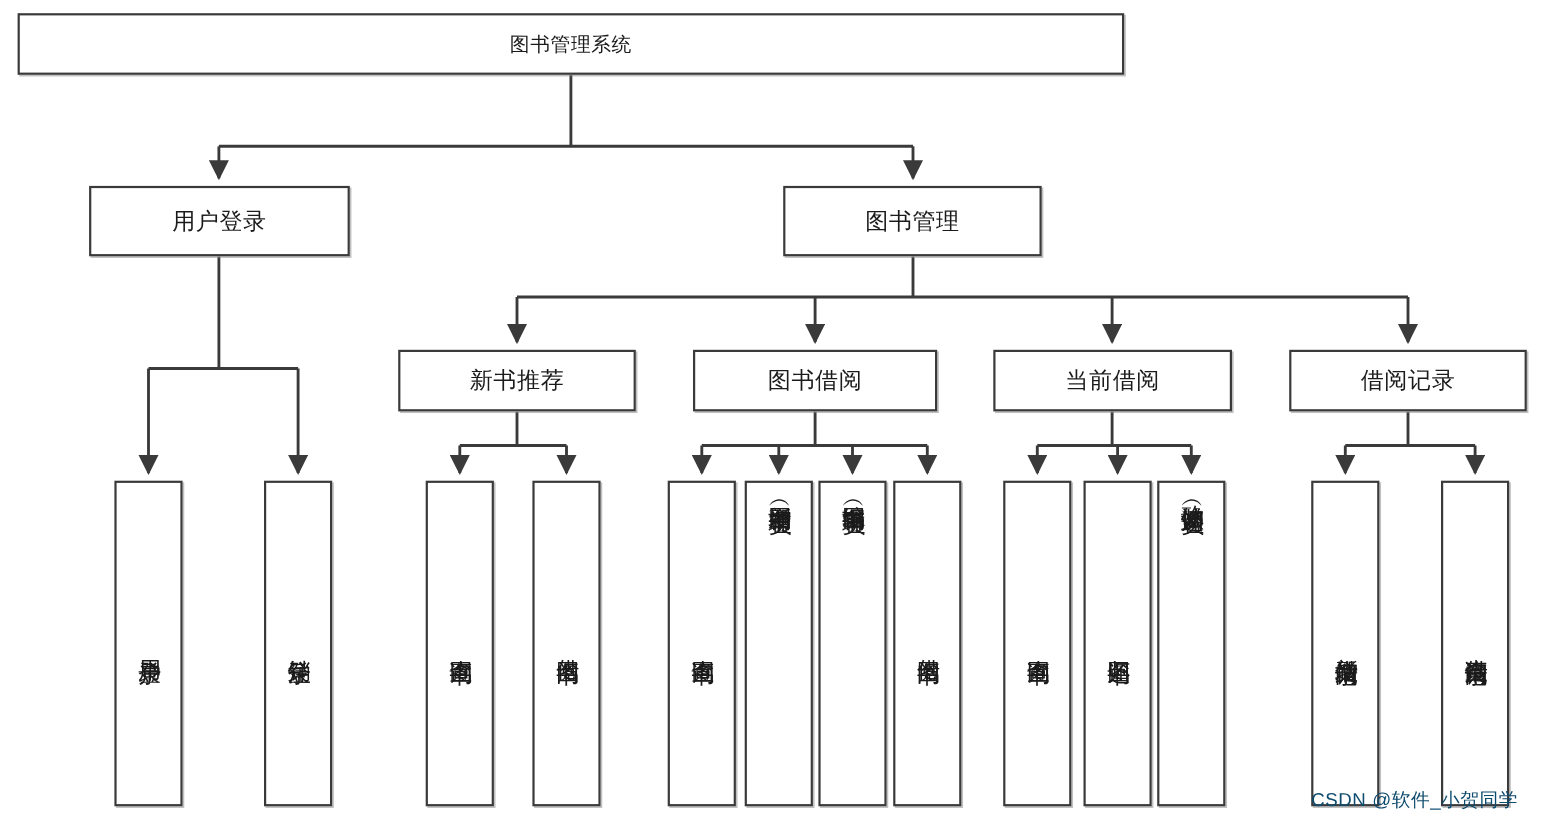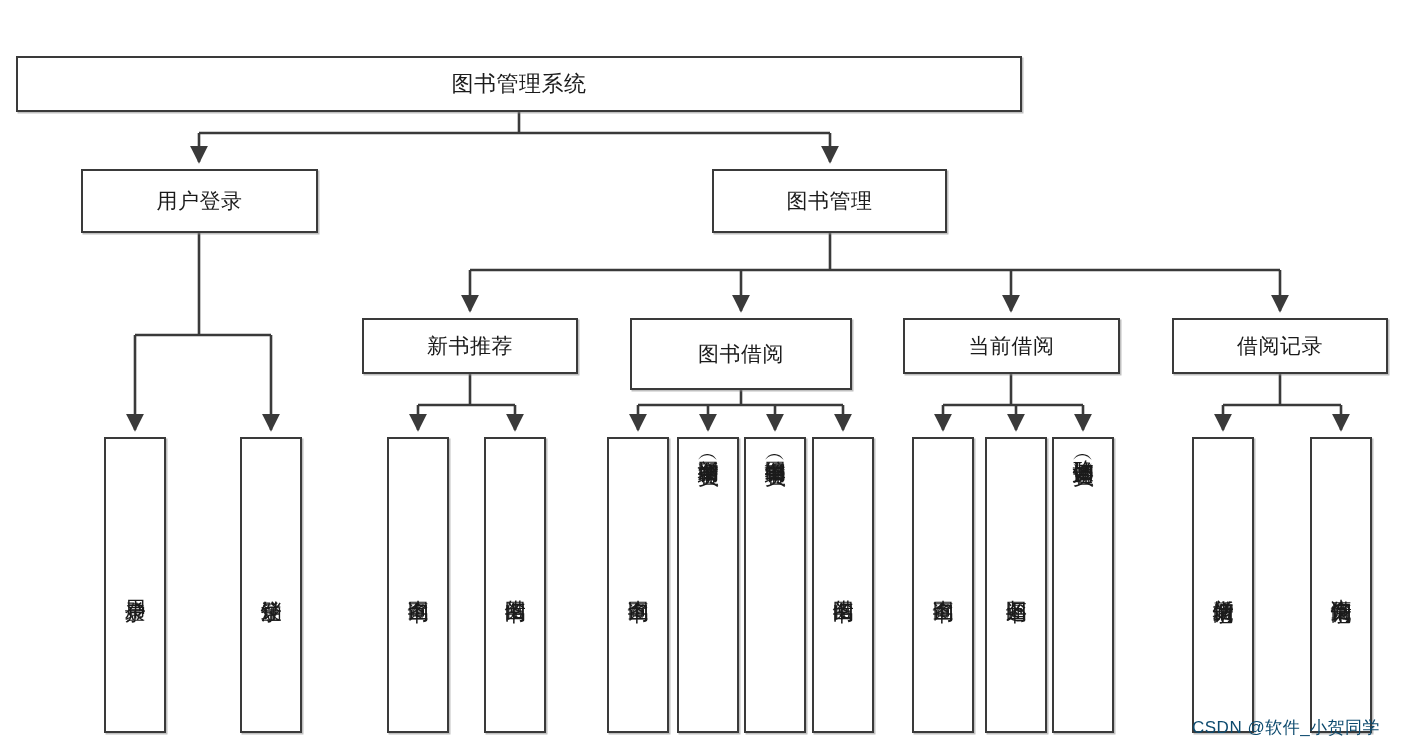--- a/index.html
+++ b/index.html
@@ -35,22 +35,21 @@
     justify-content: center;
     color: #1b1b1b;
     box-shadow: 1.5px 1.5px 0 rgba(140,140,140,0.55);
   }
   .node-h {
     font-size: 21px;
     letter-spacing: 0.5px;
     white-space: nowrap;
   }
   .node-root {
-    font-size: 22px;
-    margin-top: 44px;
+    font-size: 18px;
   }
   .node-leaf {
     font-size: 21px;
     align-items: flex-start;
     justify-content: center;
     padding-top: 0;
   }
   .node-leaf .vtext {
     writing-mode: vertical-rl;
     text-orientation: upright;
@@ -141,21 +140,21 @@
   <div class="node node-h" id="l2-0" style="left: 81px; top: 169px; width: 237px; height: 64px;">
     <span>用户登录</span>
   </div>
   <div class="node node-h" id="l2-1" style="left: 712px; top: 169px; width: 235px; height: 64px;">
     <span>图书管理</span>
   </div>
 
   <div class="node node-h" id="l3-0" style="left: 362px; top: 318px; width: 216px; height: 56px;">
     <span>新书推荐</span>
   </div>
-  <div class="node node-h" id="l3-1" style="left: 630px; top: 318px; width: 222px; height: 72px; text-align: center;">
+  <div class="node node-h" id="l3-1" style="left: 630px; top: 318px; width: 222px; height: 56px; text-align: center;">
     <span>图书借阅</span>
   </div>
   <div class="node node-h" id="l3-2" style="left: 903px; top: 318px; width: 217px; height: 56px; justify-content: center;">
     <span>当前借阅</span>
   </div>
   <div class="node node-h" id="l3-3" style="left: 1172px; top: 318px; width: 216px; height: 56px;">
     <span>借阅记录</span>
   </div>
 
   <div class="node node-leaf" id="leaf-0" style="left: 104px; top: 437px; width: 62px; height: 296px;">

